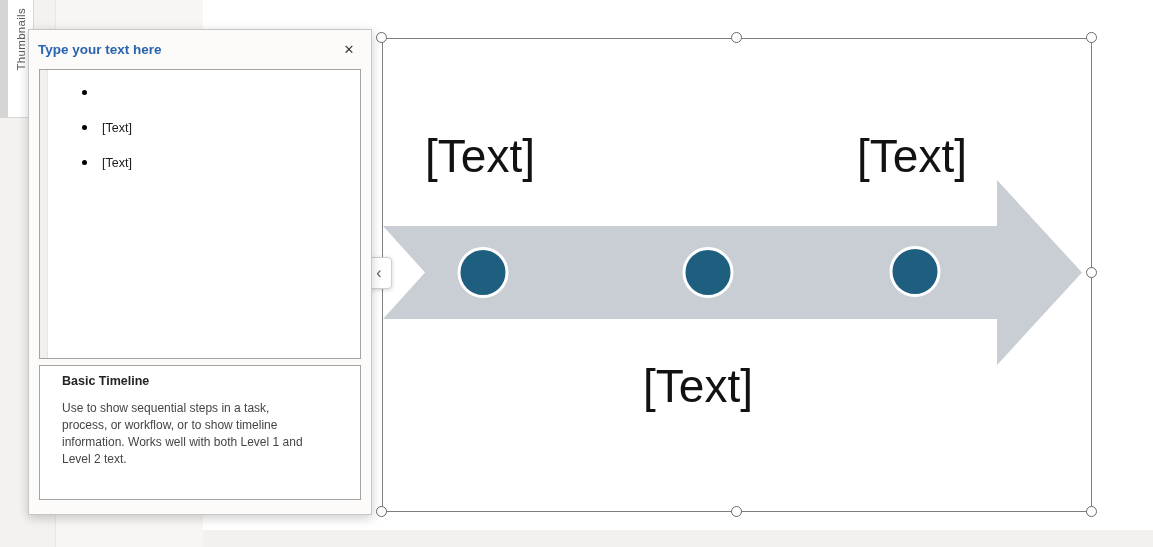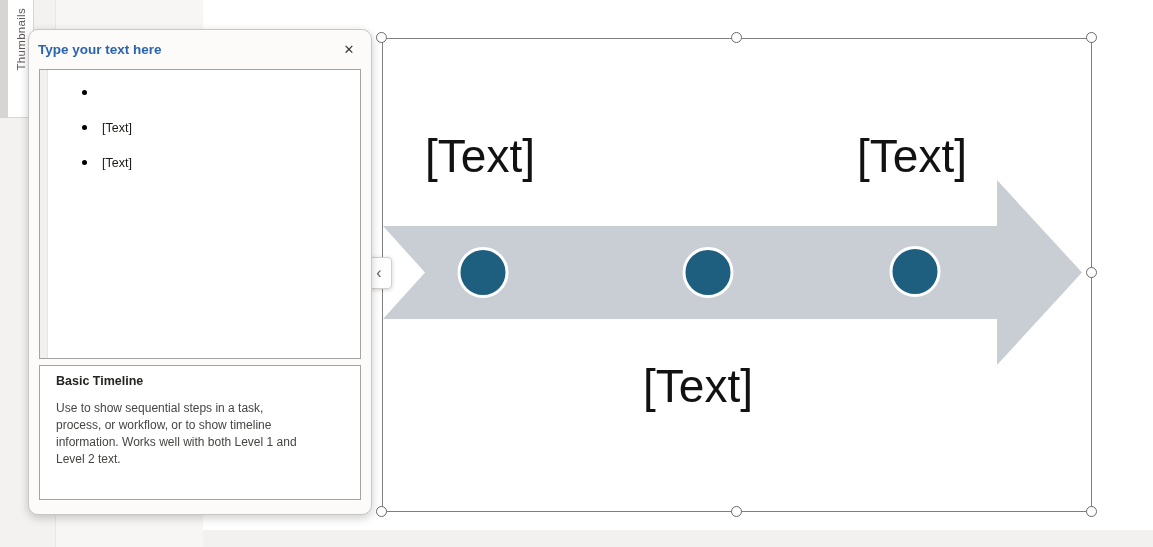--- a/index.html
+++ b/index.html
@@ -35,35 +35,35 @@
   .sa-label-3 { left:610px; top:356px; }
 
   
   .collapse-btn { position:absolute; left:366px; top:257px; width:26px; height:32px; background:#fff;
                   border:1px solid #d2d0ce; border-radius:4px; box-shadow:0 1px 4px rgba(0,0,0,.18);
                   display:flex; align-items:center; justify-content:center; color:#5f5d5b;
                   font-size:16px; line-height:1; z-index:8; cursor:pointer; }
 
   
   .text-pane { position:absolute; left:28px; top:29px; width:344px; height:486px; background:#fcfbfa;
-               border:1px solid #c9c7c5; border-radius:10px; box-shadow:0 3px 10px rgba(0,0,0,.20); z-index:10; }
+               border:1px solid #c9c7c5; border-radius:0; box-shadow:0 3px 10px rgba(0,0,0,.20); z-index:10; }
   .tp-header { position:absolute; left:0; top:0; width:100%; height:38px; display:flex; align-items:center; padding:0 12px 0 9px; }
   .tp-title { color:var(--accent-color); font-weight:700; font-size:13.5px; }
   .tp-close { margin-left:auto; background:none; border:none; color:#3d3c3b; font-size:13px; cursor:pointer;
               width:20px; height:20px; display:flex; align-items:center; justify-content:center; }
 
   .tp-textbox { position:absolute; left:10px; top:39px; width:322px; height:290px; background:#fff;
                 border:1px solid #a5a3a1; overflow:hidden; }
   .tp-gutter { position:absolute; left:0; top:0; bottom:0; width:8px; background:#f1f0ee; border-right:1px solid #e7e5e3; }
   .tp-list { list-style:none; margin:0; padding:5px 0 0 62px; }
   .tp-list li { position:relative; height:35px; display:flex; align-items:center; font-size:12.5px; color:#1b1a19; cursor:text; }
   .tp-list li::before { content:""; position:absolute; left:-20px; top:50%; margin-top:-2.5px; width:5px; height:5px; border-radius:50%; background:#000; }
 
   .tp-info { position:absolute; left:10px; top:335px; width:322px; height:135px; background:#fff;
-             border:1px solid #a5a3a1; padding:8px 16px; }
+             border:1px solid #a5a3a1; padding:8px 22px; }
   .info-title { font-size:12.5px; font-weight:700; color:#252423; }
   .info-desc { margin-top:12px; font-size:12px; color:#464543; line-height:1.42; max-width:248px; }
   .info-link { display:inline-block; margin-top:7px; font-size:12px; color:#464543; text-decoration:underline; cursor:pointer; }
 </style>
 </head>
 <body>
 
 <div id="app">
 
   <div class="pane-left"></div>

